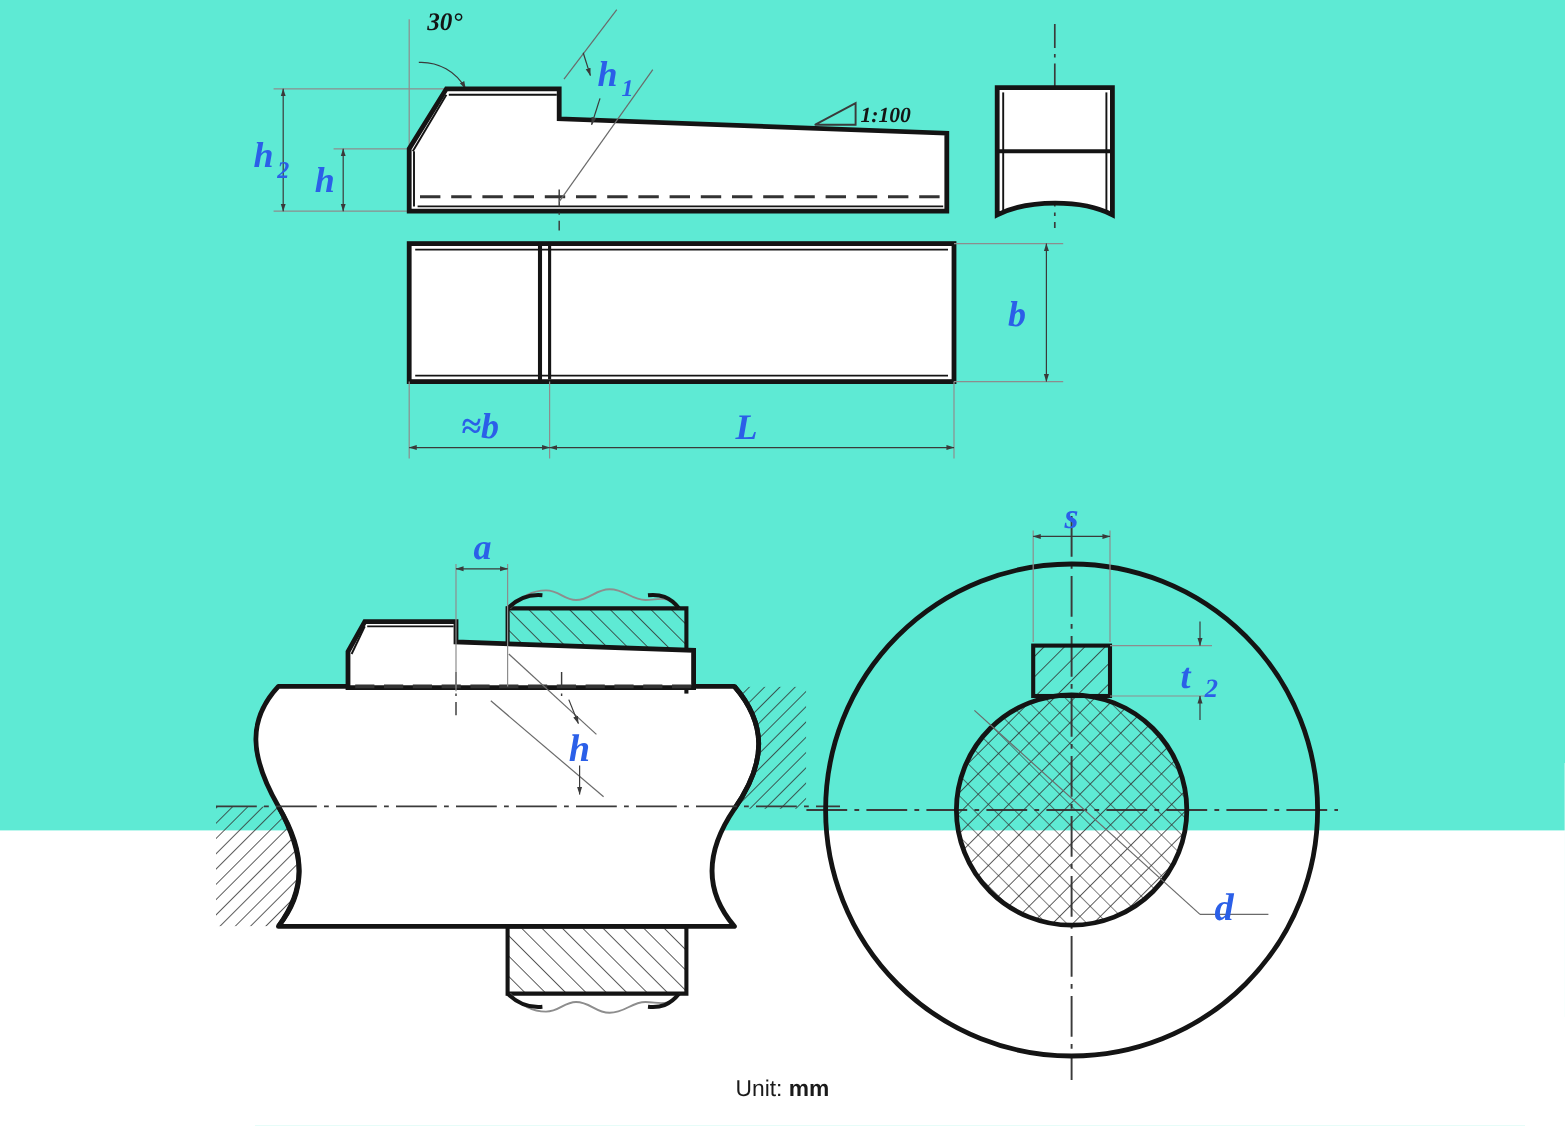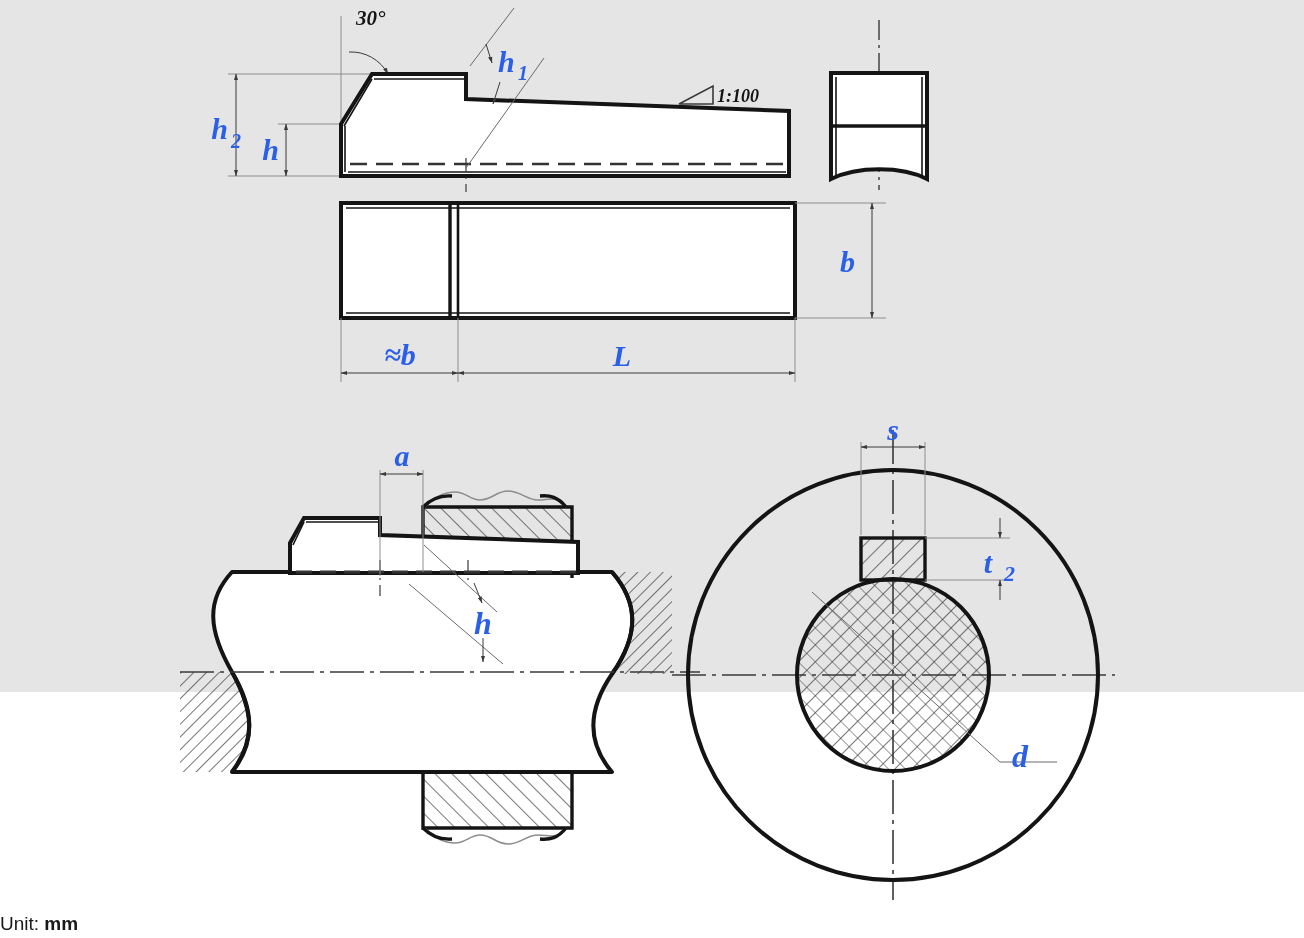--- a/index.html
+++ b/index.html
@@ -1,21 +1,21 @@
 <!DOCTYPE html>
 <html><head>
 <meta charset="utf-8">
 <style>
   html,body{margin:0;padding:0;background:#ffffff;}
   body{width:1304px;height:938px;overflow:hidden;
        font-family:"Liberation Sans",sans-serif;}
-  #stage{position:relative;width:1304px;height:692px;background:#e5e5e5;}
+  #stage{position:relative;width:1304px;height:692px;background:#5eead4;}
   svg#drawing{position:absolute;left:0;top:0;width:1304px;height:938px;}
-  .caption{position:absolute;left:0;top:897px;width:1304px;text-align:left;
-           font-family:"Liberation Sans",sans-serif;font-size:19px;color:#1a1a1a;margin-top:16px;}
+  .caption{position:absolute;left:0;top:897px;width:1304px;text-align:center;
+           font-family:"Liberation Sans",sans-serif;font-size:19px;color:#1a1a1a;}
   .caption b{font-weight:bold;}
   .sym-bold{font-family:"Liberation Serif",serif;font-style:italic;font-weight:bold;fill:#2b5fe8;}
   .anno{font-family:"Liberation Serif",serif;font-style:italic;font-weight:bold;fill:#141414;}
 </style>
 </head>
 <body>
 
 <div id="stage">
 
   <svg id="drawing" viewBox="0 0 1304 938">

